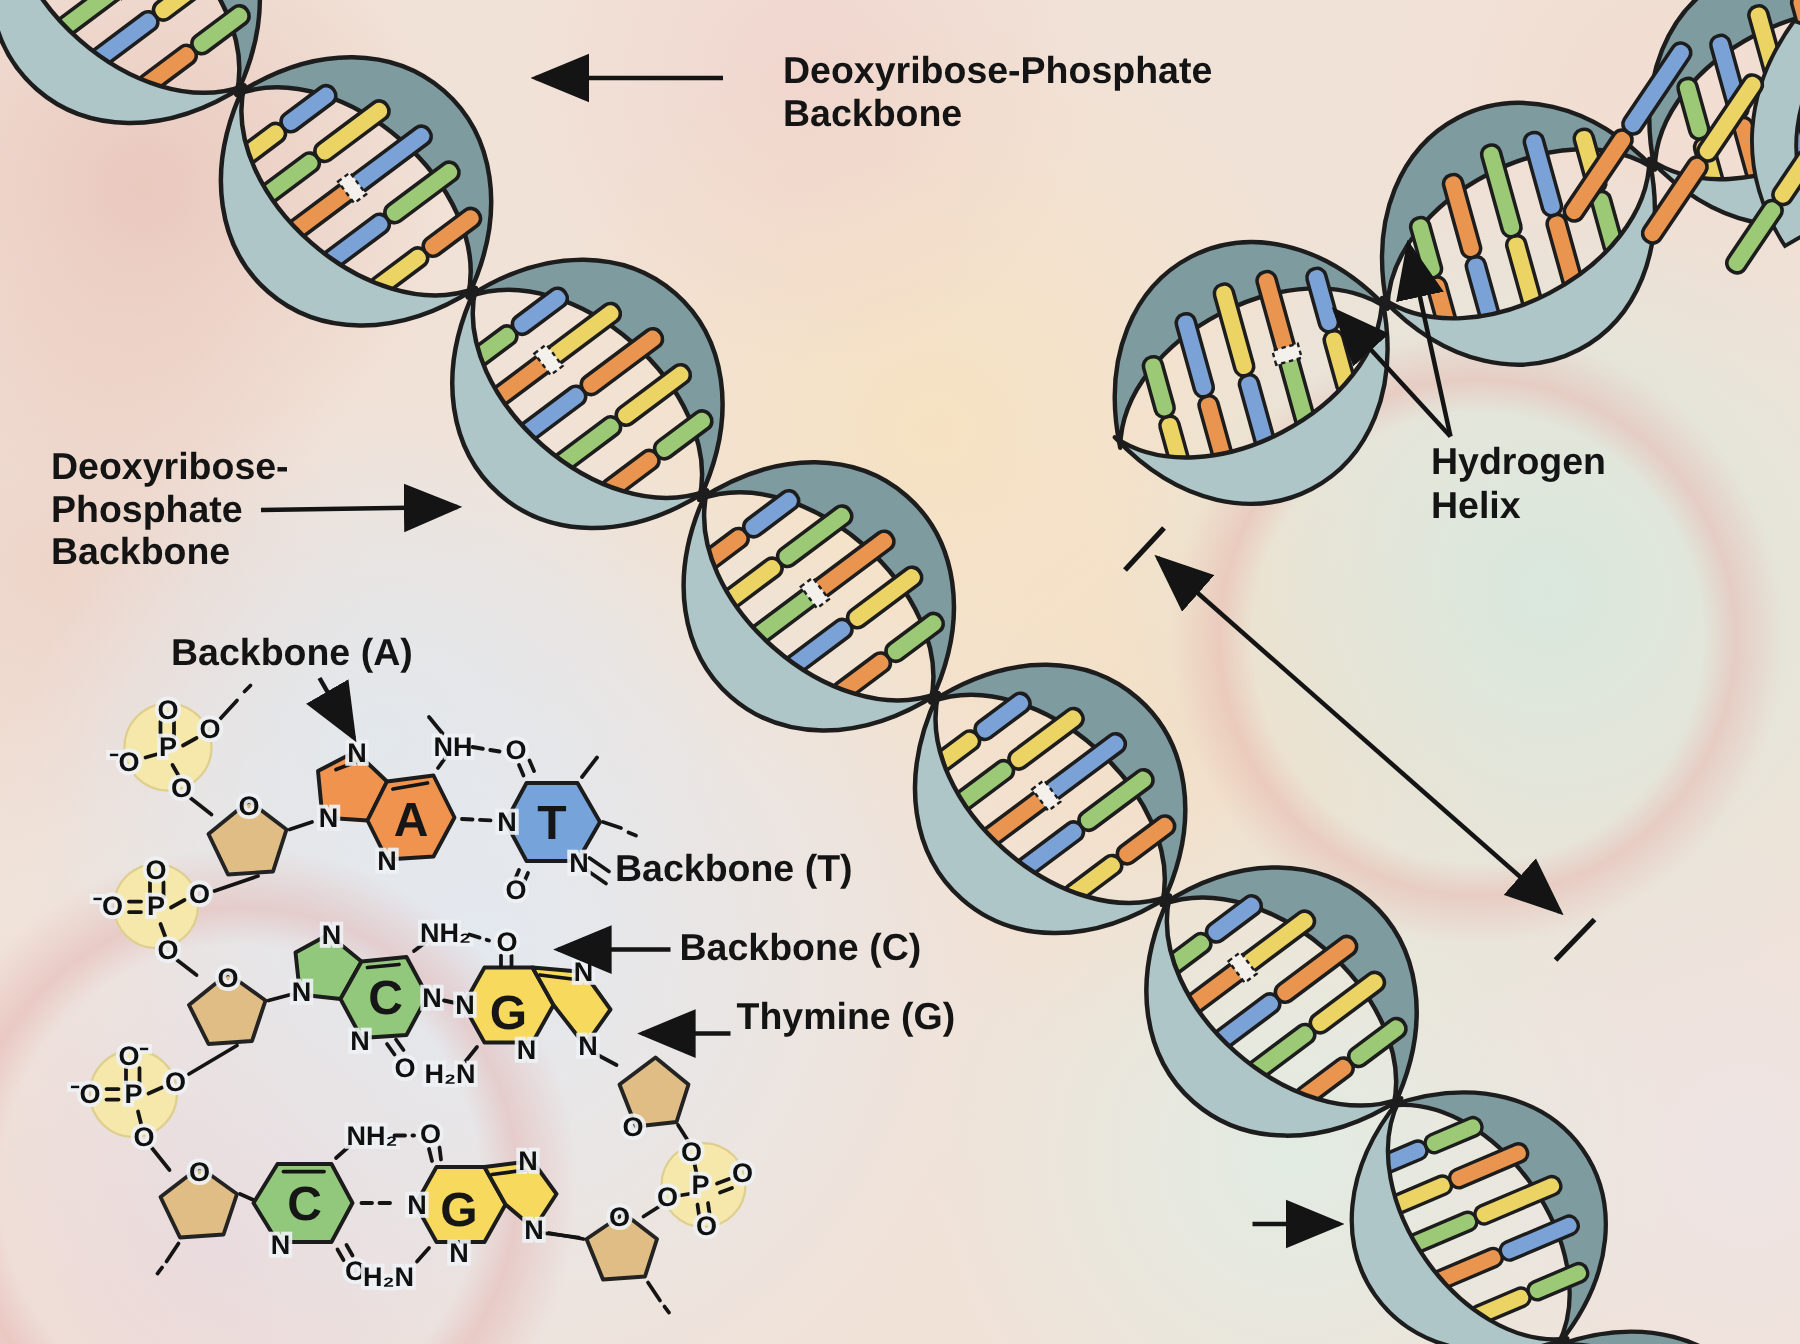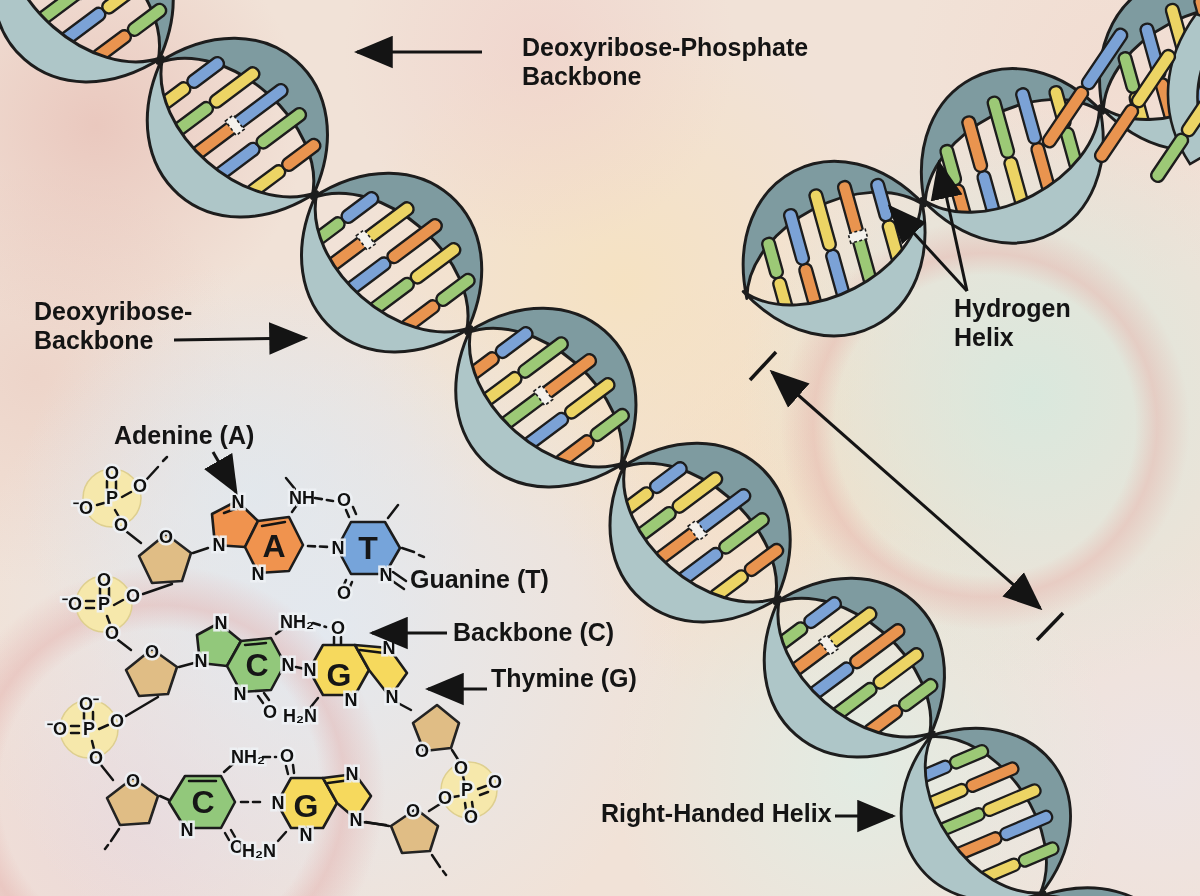--- a/index.html
+++ b/index.html
@@ -592,27 +592,27 @@
   </g>
 </svg>
 
 <div class="lbl" style="left:502px;top:33px;margin-left:20px;">
   <div>Deoxyribose-Phosphate</div>
   <div>Backbone</div>
 </div>
 
 <div class="lbl" style="left:34px;top:297px;">
   <div>Deoxyribose-</div>
+  <div>Phosphate</div>
   <div>Backbone</div>
 </div>
 
 <div class="lbl" style="left:930px;top:294px;margin-left:24px;">
   <div>Hydrogen</div>
   <div>Helix</div>
 </div>
 
-<div class="lbl" style="left:114px;top:421px;">Adenine (A)</div>
-<div class="lbl" style="left:410px;top:565px;">Guanine (T)</div>
+<div class="lbl" style="left:114px;top:421px;">Backbone (A)</div>
+<div class="lbl" style="left:410px;top:565px;">Backbone (T)</div>
 <div class="lbl" style="left:453px;top:618px;">Backbone (C)</div>
 <div class="lbl" style="left:491px;top:664px;">Thymine (G)</div>
-<div class="lbl" style="left:601px;top:799px;">Right-Handed Helix</div>
 
 </div>
 
 </body></html>

